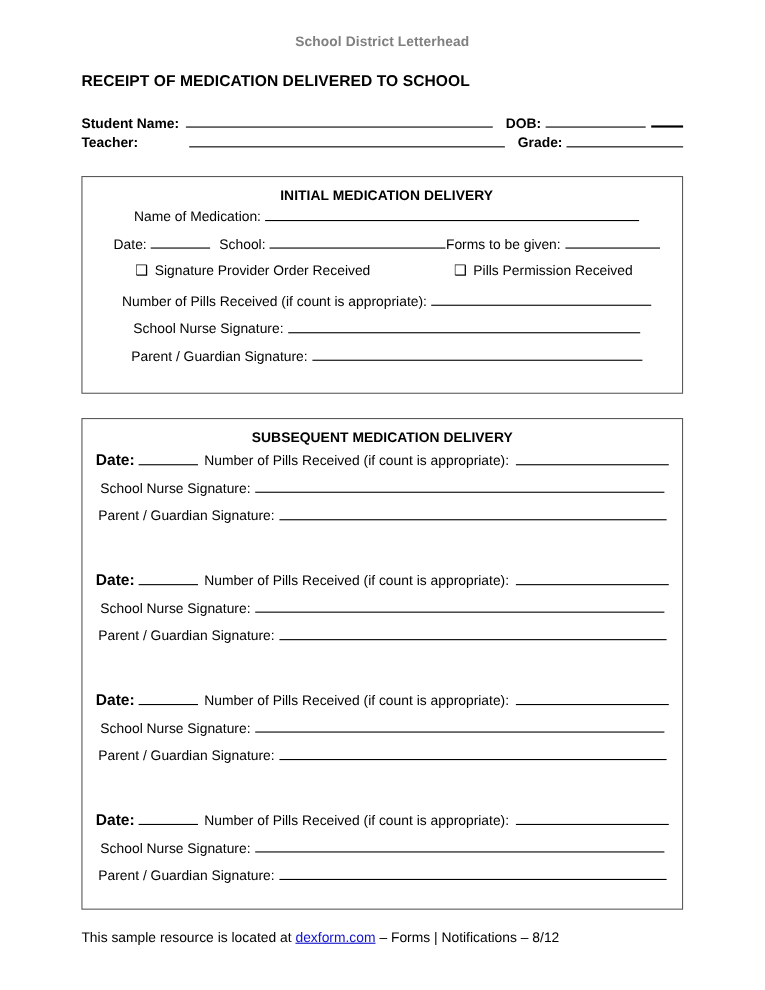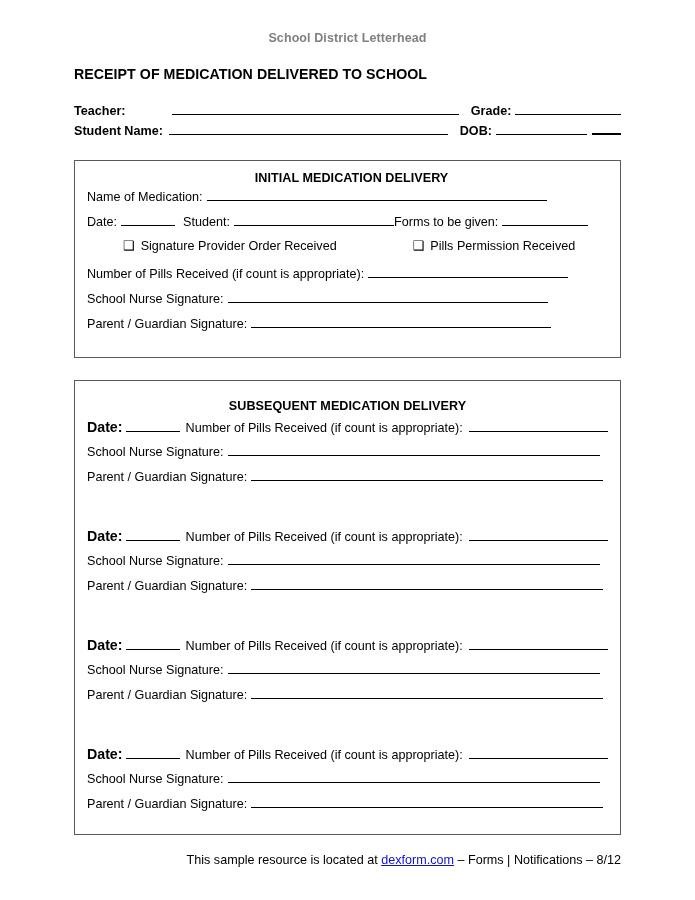--- a/index.html
+++ b/index.html
@@ -88,36 +88,37 @@
     border: 1.2px solid #5a5a5a;
     box-sizing: border-box;
     background: #fff;
   }
   #initial-box {
     margin-top: 19px;
     padding: 10px 4px 16px 12px;
   }
   #subsequent-box {
     margin-top: 22px;
-    padding: 18px 12px 13px 12px;
+    padding: 10px 12px 13px 12px;
   }
   .box-title {
     text-align: center;
     font-weight: bold;
     font-size: 12.6px;
     margin-bottom: 4px;
     letter-spacing: 0.05px;
   }
 
   .line-row {
     display: flex;
     align-items: baseline;
     white-space: nowrap;
     font-size: 12.6px;
     height: 25px;
+    justify-content: center;
   }
   .line-row .txt { flex: none; }
 
   
   .r-medname { width: 340px; margin-left: 4px; }
   .r-date-init { width: 54px; margin-left: 4px; margin-right: 8px; }
   .r-dosage { width: 160px; margin-left: 4px; }
   .r-time { width: 86px; margin-left: 4px; }
   .r-pills-init { width: 200px; margin-left: 4px; }
   .r-nurse-init { width: 320px; margin-left: 4px; }
@@ -147,66 +148,66 @@
     font-weight: bold;
     font-size: 14.2px;
   }
   .r-date-sub { width: 58px; margin-left: 4px; margin-right: 6px; }
   .r-pills-sub { width: 152px; margin-left: 6px; }
   .r-nurse-sub { width: 372px; margin-left: 4px; }
   .r-parent-sub { width: 352px; margin-left: 4px; }
 
   
   .footer {
-    text-align: right;
+    text-align: left;
     font-size: 12.6px;
     margin-top: 18px;
   }
   .footer a, .footer .link {
     color: #1111cc;
     text-decoration: underline;
   }
 </style>
 </head>
 <body>
 
 <div class="page">
 
   <div class="letterhead">School District Letterhead</div>
 
   <div class="doc-title">RECEIPT OF MEDICATION DELIVERED TO SCHOOL</div>
 
   <div class="student-info">
-    <div class="info-row">
-      <span class="info-label lbl-teacher">Teacher:</span>
-      <span class="rule r-teacher"></span>
-      <span class="info-label lbl-grade">Grade:</span>
-      <span class="rule r-grade"></span>
-    </div>
     <div class="info-row">
       <span class="info-label lbl-student">Student Name:</span>
       <span class="rule r-student"></span>
       <span class="info-label lbl-dob">DOB:</span>
       <span class="rule r-dob-long"></span>
       <span class="rule-thick r-dob-short"></span>
     </div>
+    <div class="info-row">
+      <span class="info-label lbl-teacher">Teacher:</span>
+      <span class="rule r-teacher"></span>
+      <span class="info-label lbl-grade">Grade:</span>
+      <span class="rule r-grade"></span>
+    </div>
   </div>
 
   <div class="box" id="initial-box">
     <div class="box-title">INITIAL MEDICATION DELIVERY</div>
 
     <div class="line-row">
       <span class="txt">Name of Medication:</span>
       <span class="rule-thin r-medname"></span>
     </div>
 
     <div class="line-row">
       <span class="txt">Date:</span>
       <span class="rule-thin r-date-init"></span>
-      <span class="txt">Student:</span>
+      <span class="txt">School:</span>
       <span class="rule-thin r-dosage"></span>
       <span class="txt">Forms to be given:</span>
       <span class="rule-thin r-time"></span>
     </div>
 
     <div class="check-row">
       <span class="chk">❑</span>
       <span class="txt">Signature Provider Order Received</span>
       <span class="chk-gap"></span>
       <span class="chk">❑</span>

